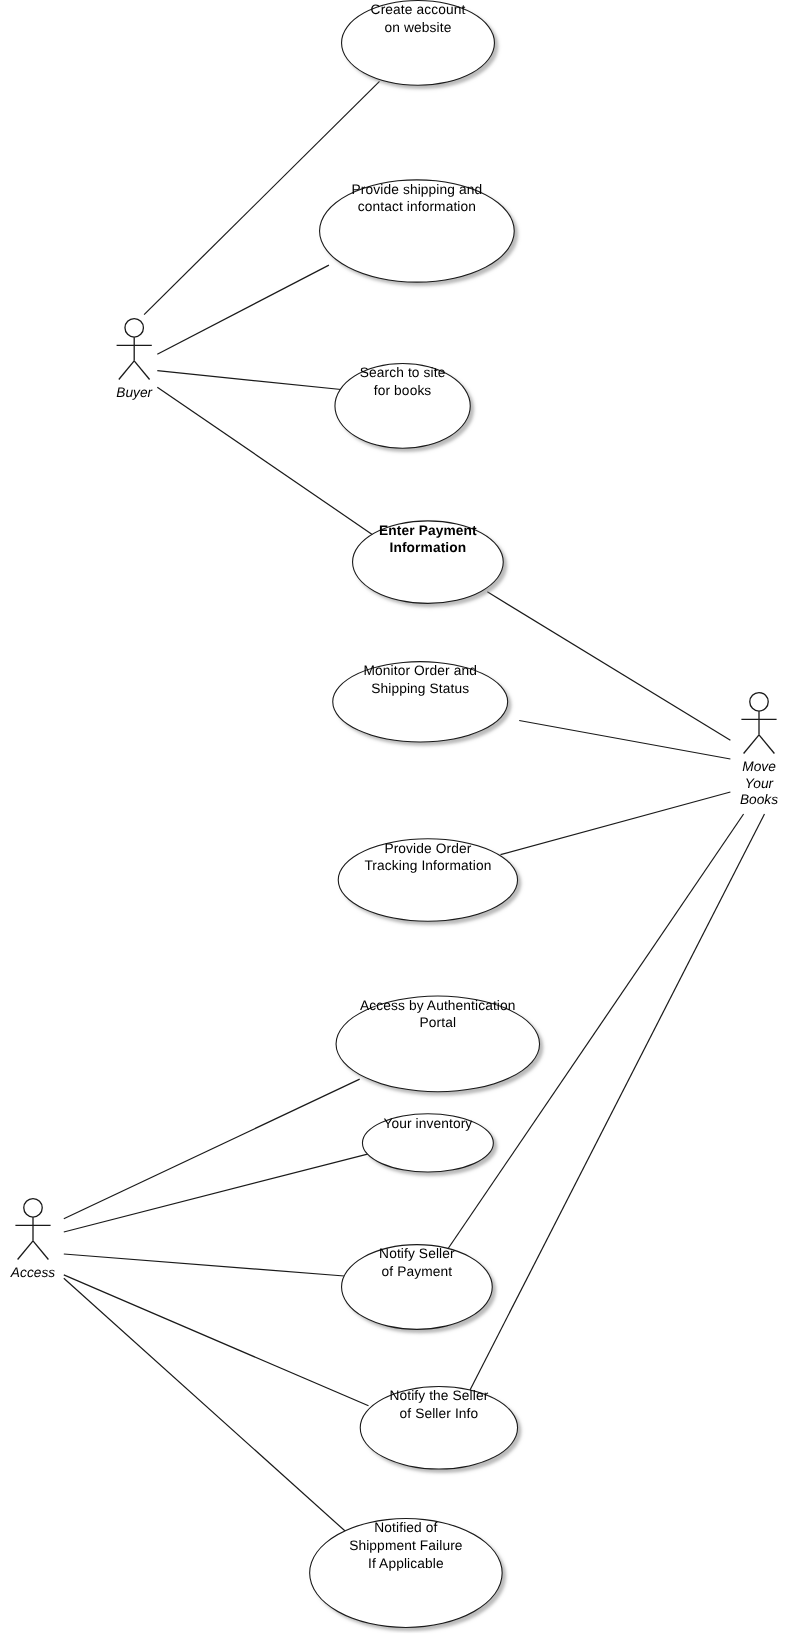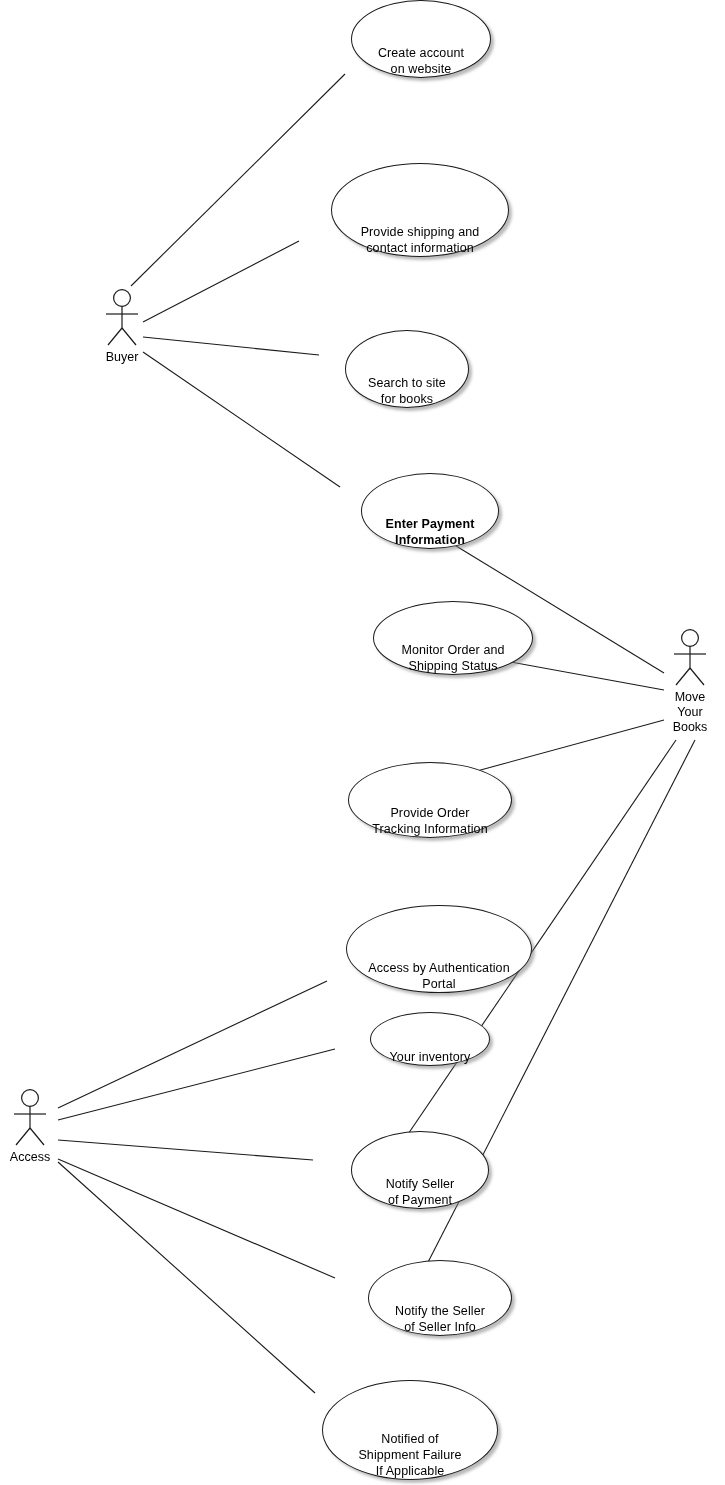--- a/index.html
+++ b/index.html
@@ -25,26 +25,25 @@
     width: 725px;
     height: 1485px;
   }
   .use-case {
     position: absolute;
     box-sizing: border-box;
     border: 1.2px solid #1a1a1a;
     border-radius: 50%;
     background: #ffffff;
     display: flex;
-    align-items: flex-end;
+    align-items: flex-start;
     justify-content: center;
     text-align: center;
     box-shadow: 3px 3px 3px rgba(130,130,130,0.55);
     z-index: 3;
-    margin-left: 41px;
   }
   .use-case .label {
     font-size: 12.5px;
     line-height: 16px;
     letter-spacing: 0.1px;
     padding: 0 10px;
     white-space: pre-line;
   }
   .actor {
     position: absolute;
@@ -53,20 +52,21 @@
   .actor svg { display: block; }
   .actor .actor-name {
     position: absolute;
     left: 50%;
     transform: translateX(-50%);
     top: 62px;
     font-size: 12.5px;
     line-height: 15px;
     text-align: center;
     white-space: pre-line;
+    font-style: italic;
   }
 </style>
 </head>
 <body>
 
 <div id="diagram-root">
 
   <svg id="edge-layer" viewBox="0 0 725 1485" width="725" height="1485" aria-hidden="true">
       <line x1="131" y1="286" x2="345" y2="74" stroke="#1a1a1a" stroke-width="1.1"></line>
       <line x1="143" y1="322" x2="299" y2="241" stroke="#1a1a1a" stroke-width="1.1"></line>
@@ -94,21 +94,21 @@
 contact information</span>
       </div>
       <div class="use-case" style="left: 304px; top: 330px; width: 124px; height: 78px;">
         <span class="label">Search to site
 for books</span>
       </div>
       <div class="use-case" style="left: 320px; top: 473px; width: 138px; height: 76px; font-weight: bold;">
         <span class="label">Enter Payment
 Information</span>
       </div>
-      <div class="use-case" style="left: 332px; top: 601px; width: 160px; height: 74px;">
+      <div class="use-case" style="left: 302px; top: 601px; width: 160px; height: 74px;">
         <span class="label">Monitor Order and
 Shipping Status</span>
       </div>
       <div class="use-case" style="left: 307px; top: 762px; width: 164px; height: 76px;">
         <span class="label">Provide Order
 Tracking Information</span>
       </div>
       <div class="use-case" style="left: 305px; top: 905px; width: 186px; height: 88px;">
         <span class="label">Access by Authentication
 Portal</span>

